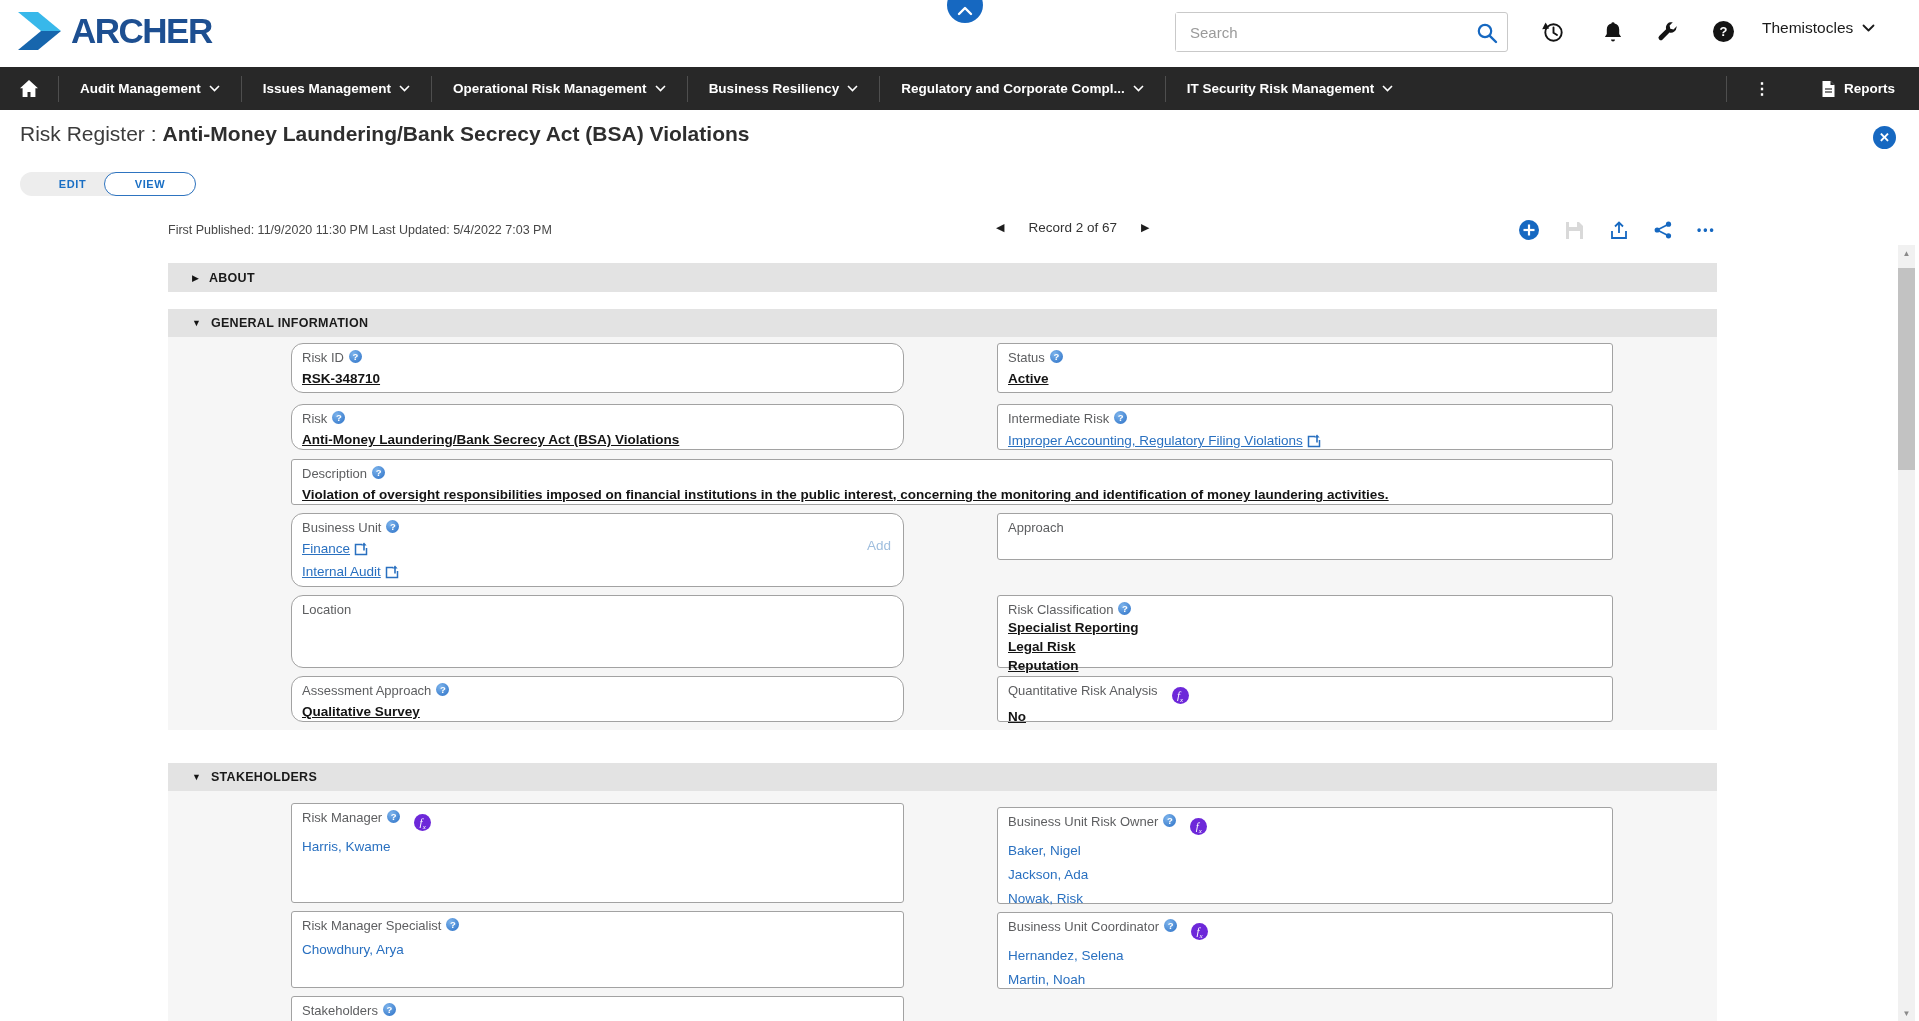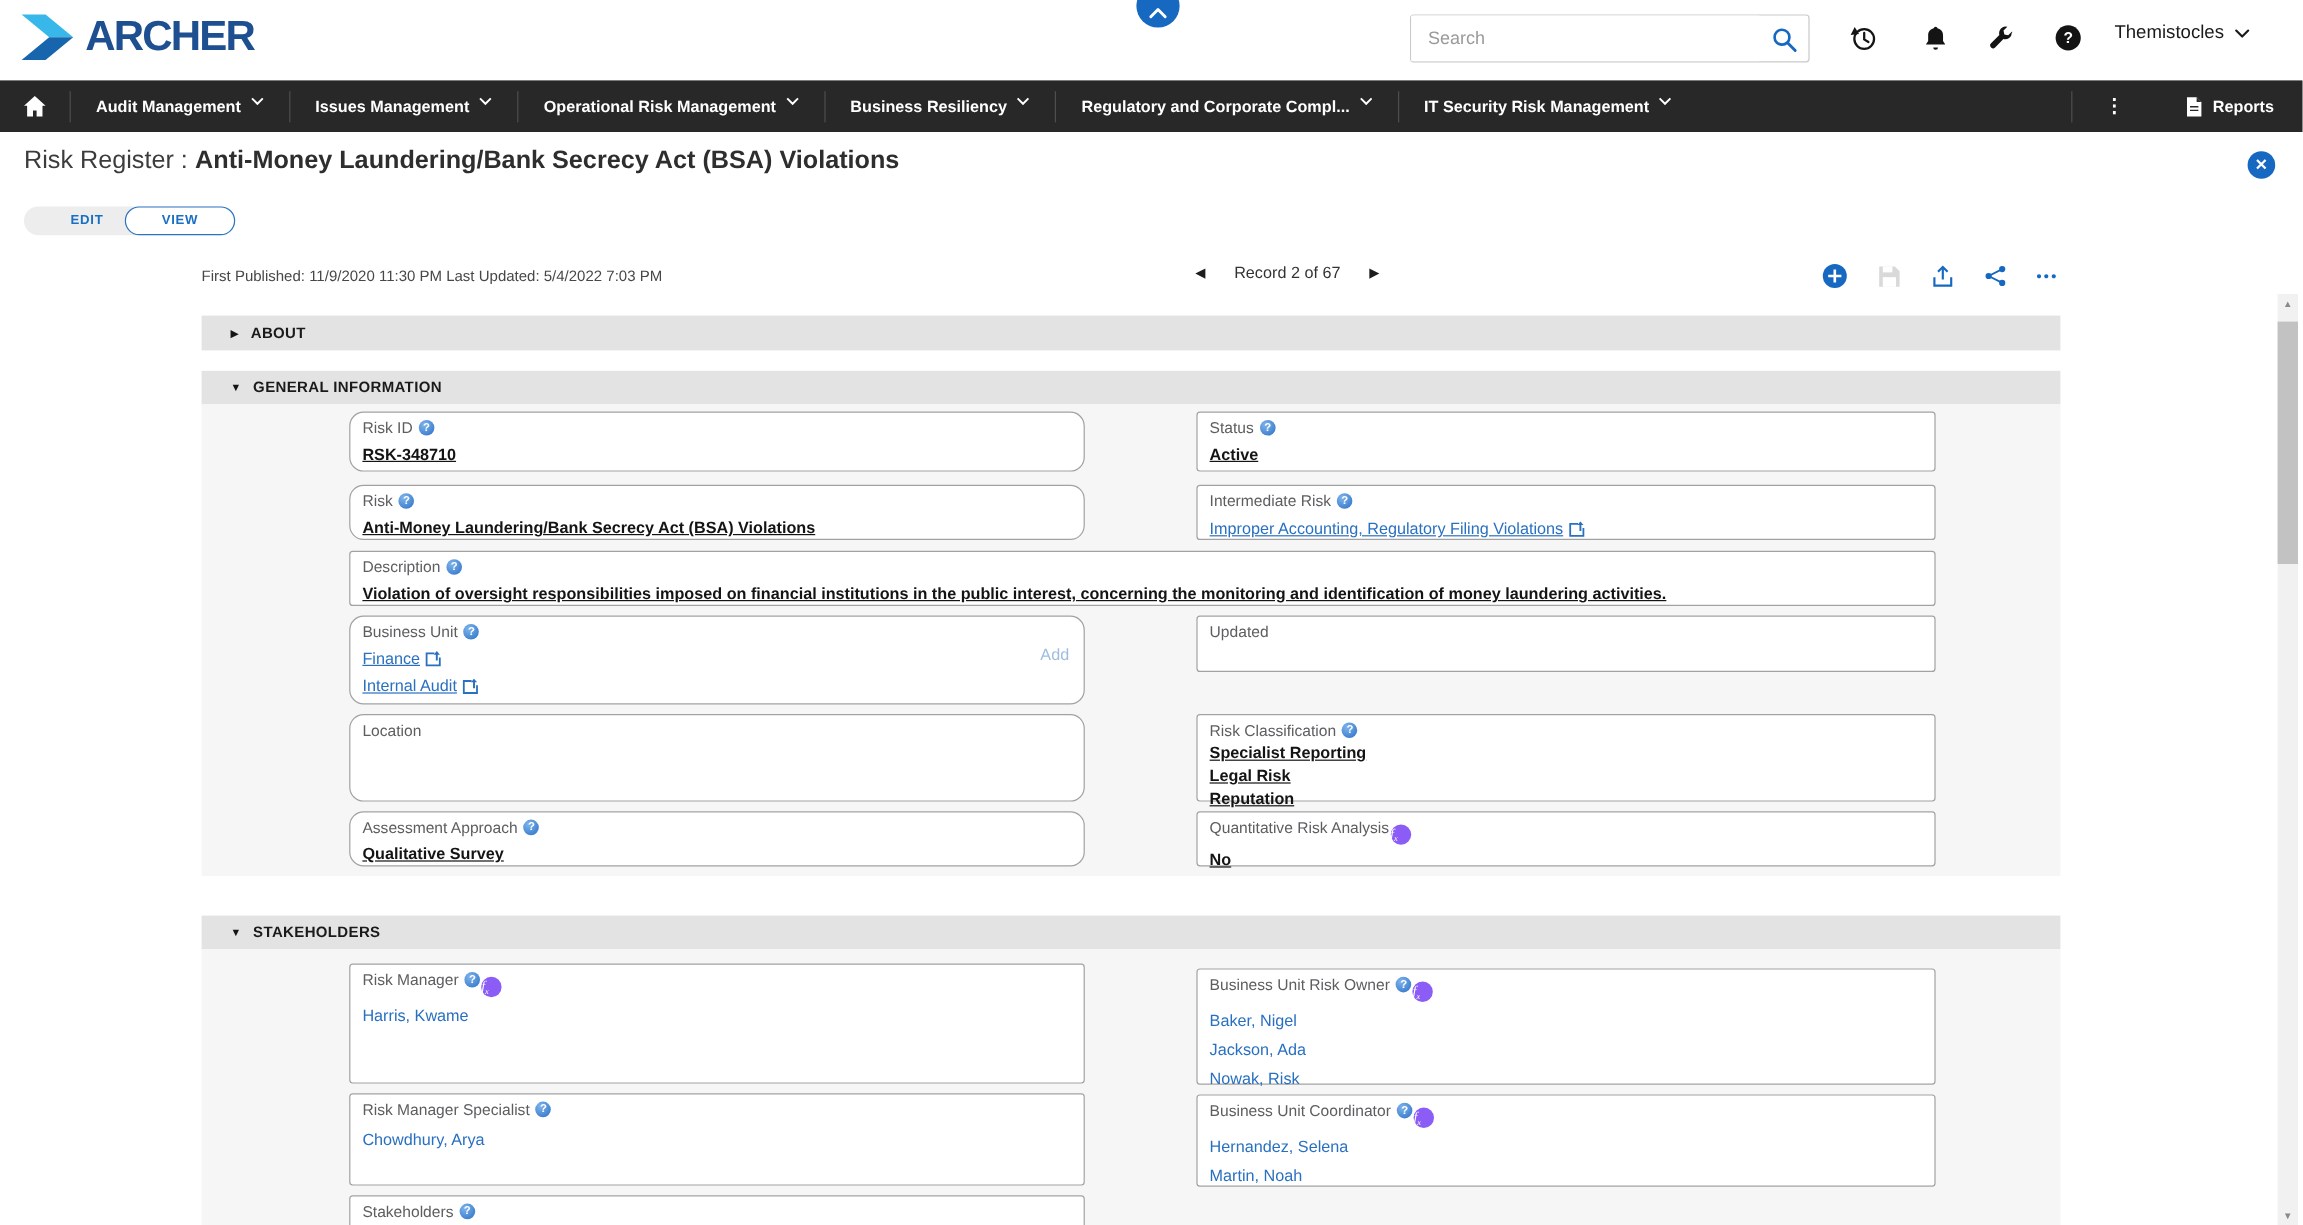--- a/index.html
+++ b/index.html
@@ -22,21 +22,21 @@
   .search-box input::placeholder { color:#9a9a9a; }
   .search-btn { position:absolute; right:6px; top:7px; width:26px; height:26px; background:none; border:none; cursor:pointer; }
   .hicon { position:absolute; background:none; border:none; cursor:pointer; }
   .user-menu { position:absolute; left:1762px; top:19px; display:flex; align-items:center; gap:9px;
     font-size:15.5px; color:#1a1a1a; cursor:pointer; }
   
   .navbar { position:absolute; top:67px; left:0; width:100%; height:43px; background:#282828;
     display:flex; align-items:center; color:#fff; }
   .nav-home { padding:0 19px; display:flex; align-items:center; cursor:pointer; }
   .nav-sep { width:1px; height:26px; background:#4e4e4e; }
-  .nav-item { padding:0 21px; display:flex; align-items:flex-start; gap:8px; font-size:13.5px; font-weight:600;
+  .nav-item { padding:0 21px; display:flex; align-items:center; gap:8px; font-size:13.5px; font-weight:600;
     cursor:pointer; white-space:nowrap; }
   .nav-right { margin-left:auto; display:flex; align-items:center; height:100%; }
   .nav-kebab { padding:0 27px; font-size:16px; font-weight:bold; letter-spacing:0; cursor:pointer; line-height:14px; }
   .nav-reports { display:flex; align-items:center; gap:8px; padding:0 24px; font-size:13.5px; font-weight:600; cursor:pointer; }
   
   .title-row { position:absolute; top:110px; left:0; width:100%; height:50px; }
   .page-title { position:absolute; left:20px; top:12px; font-size:21px; color:#3c3c3c; white-space:nowrap; }
   .page-title .t-main { font-weight:bold; color:#2e2e2e; margin-left:6px; }
   .close-btn { position:absolute; left:1873px; top:16px; width:23px; height:23px; border-radius:50%;
     background:#1668c1; border:none; color:#fff; font-size:13px; font-weight:bold; line-height:21px; text-align:center; cursor:pointer; }
@@ -68,22 +68,22 @@
   .w-right { width:616px; }
   .w-full { width:1322px; }
   .h50 { height:50px; } .h46 { height:46px; } .h74 { height:74px; } .h47 { height:47px; }
   .h73 { height:73px; } .h100 { height:100px; } .h97 { height:97px; } .h77 { height:77px; } .h60 { height:60px; }
   .flabel { font-size:13px; color:#5d5e60; line-height:17px; }
   .fvalue { font-size:13.5px; font-weight:bold; color:#141414; line-height:20px; margin-top:3px;text-decoration:underline; }
   .multi .fvalue { margin-top:1px; line-height:18px; }
   .q-icon { display:inline-block; width:13px; height:13px; border-radius:50%;
     background:radial-gradient(circle at 35% 30%, #7db4ec, #2a6fc5); color:#fff; font-size:9.5px; font-weight:bold;
     text-align:center; line-height:13px; margin-left:5px; vertical-align:2px; cursor:pointer; }
-  .fx-icon { display:inline-block; width:17px; height:17px; border-radius:50%; background:#8b5cf6; color:#fff;
-    font-size:11px; line-height:16px; margin-left:1px; vertical-align:-4px;
+  .fx-icon { display:inline-block; width:17px; height:17px; border-radius:50%; background:#6d28d9; color:#fff;
+    font-size:11px; text-align:center; line-height:16px; margin-left:14px; vertical-align:-4px;
     font-family:"Liberation Serif", serif; font-style:italic; }
   .fx-icon sub { font-size:7px; }
   .rec-link { color:#2970c0; text-decoration:underline; font-size:13.5px; line-height:23px; cursor:pointer; }
   .link-row { display:flex; align-items:center; gap:4px; line-height:23px; margin-top:2px; }
   .person { color:#2970c0; font-size:13.5px; line-height:24px; cursor:pointer; }
   .people { margin-top:4px; }
   .add-link { position:absolute; right:12px; top:24px; color:#9fbede; font-size:13.5px; cursor:pointer; }
   .sh-body { background:#f6f6f6; padding:12px 0 20px 123px; display:flex; align-items:flex-start; }
   .sh-col-left { width:613px; margin-right:93px; }
   .sh-col-right { width:616px; margin-top:4px; }
@@ -345,21 +345,21 @@
             <span class="rec-link">Internal Audit</span>
             <svg width="14" height="14" viewBox="0 0 14 14">
               <path d="M8 2.5H1.5v10h11V6" fill="none" stroke="#2970c0" stroke-width="1.5"></path>
               <line x1="10" y1="8.5" x2="10" y2="3" stroke="#2970c0" stroke-width="1.6"></line>
               <polygon points="7.4,3.6 12.6,3.6 10,0.6" fill="#2970c0"></polygon>
             </svg>
           </div>
           <span class="add-link">Add</span>
         </div>
         <div class="fbox w-right h47">
-          <div><span class="flabel">Updated</span></div>
+          <div><span class="flabel">Approach</span></div>
         </div>
       </div>
 
       <div class="gi-row">
         <div class="fbox w-left h73">
           <div><span class="flabel">Location</span></div>
         </div>
         <div class="fbox w-right h73 multi">
           <div><span class="flabel">Risk Classification</span><span class="q-icon">?</span></div>
           <div class="fvalue">Specialist Reporting</div>

